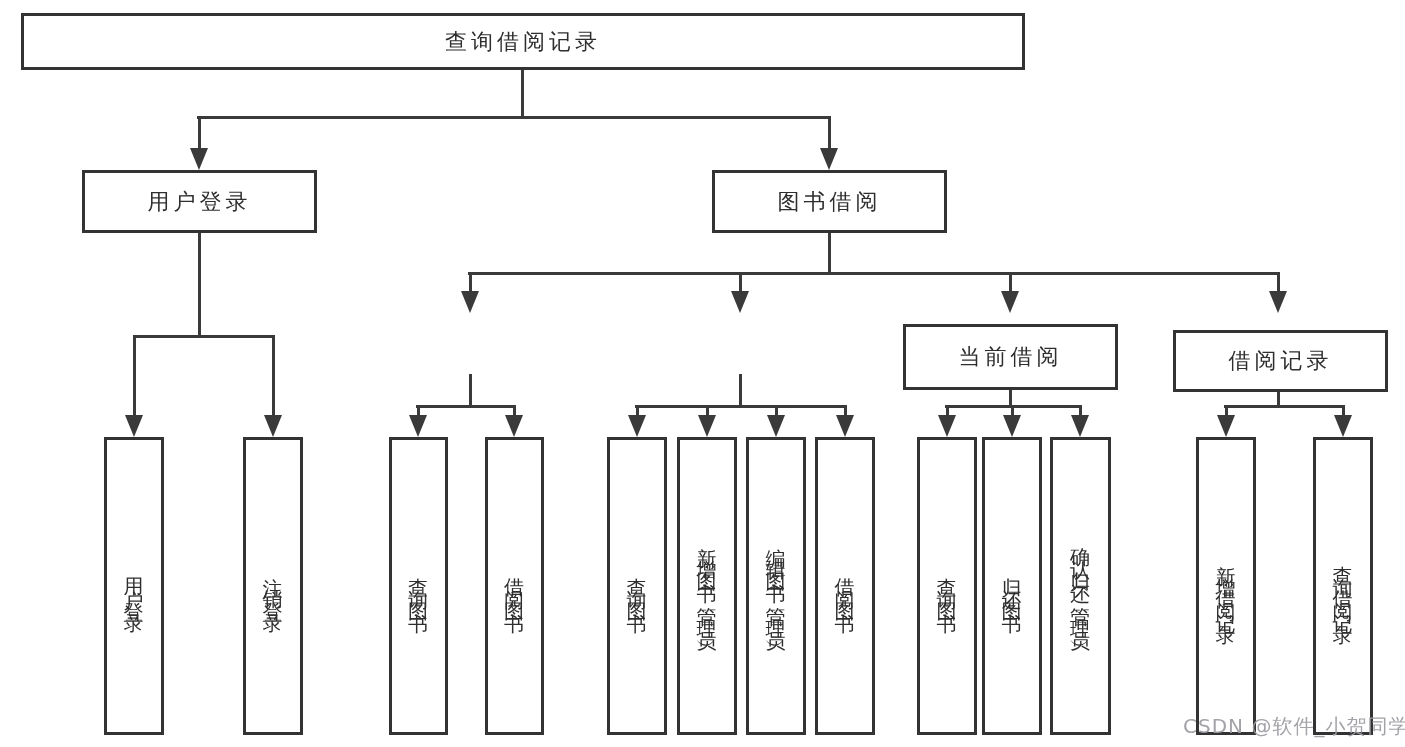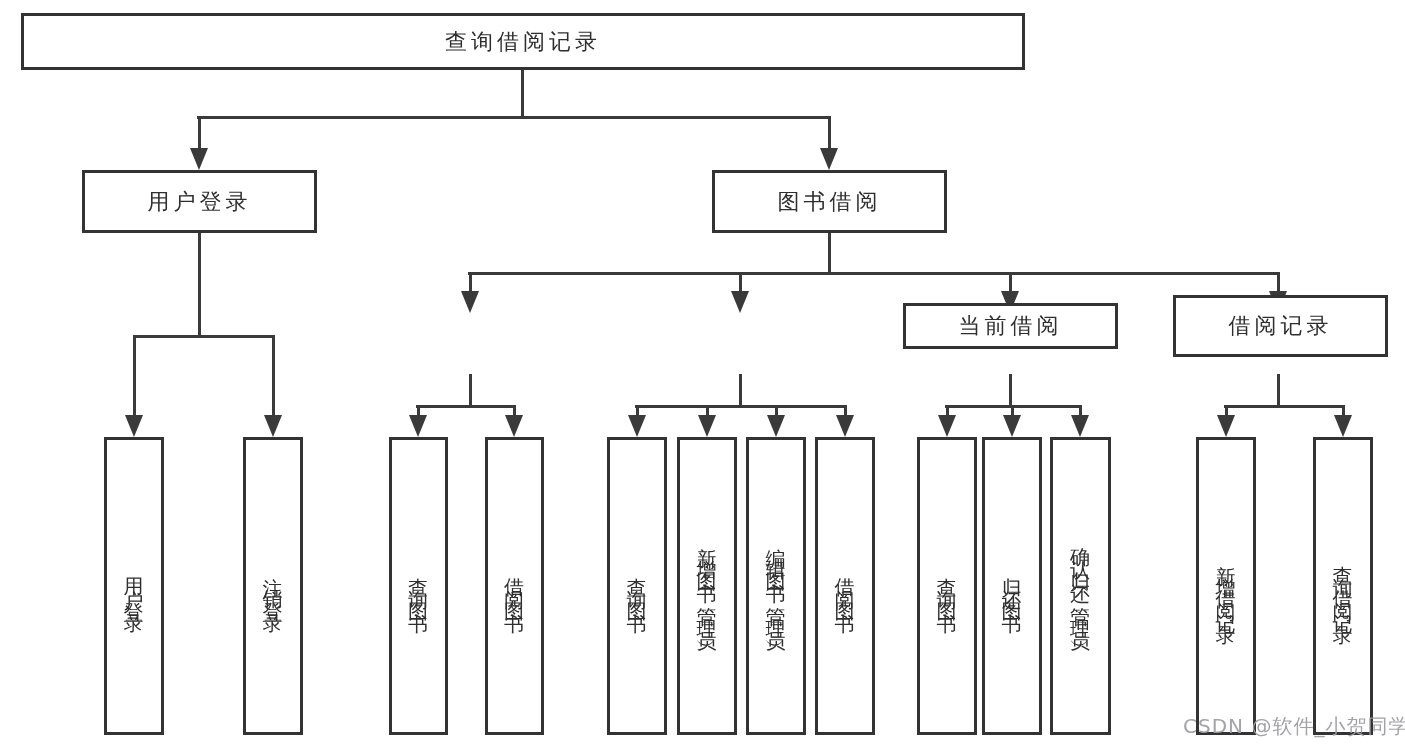--- a/index.html
+++ b/index.html
@@ -101,24 +101,24 @@
     <span>查询借阅记录</span>
   </div>
 
   <div class="node" style="left:82px;top:170px;width:235px;height:63px">
     <span>用户登录</span>
   </div>
   <div class="node" style="left:712px;top:170px;width:235px;height:63px">
     <span>图书借阅</span>
   </div>
 
-  <div class="node" style="left:903px;top:303px;width:215px;height:46px">
+  <div class="node" style="left:903px;top:324px;width:215px;height:66px">
     <span>当前借阅</span>
   </div>
-  <div class="node" style="left:1173px;top:295px;width:215px;height:62px">
+  <div class="node" style="left:1173px;top:330px;width:215px;height:62px">
     <span>借阅记录</span>
   </div>
 
   <div class="leaf" style="left:104px;width:60px">
     <span>用户登录</span>
   </div>
   <div class="leaf" style="left:243px;width:60px">
     <span>注销登录</span>
   </div>
   <div class="leaf" style="left:389px;width:59px">

